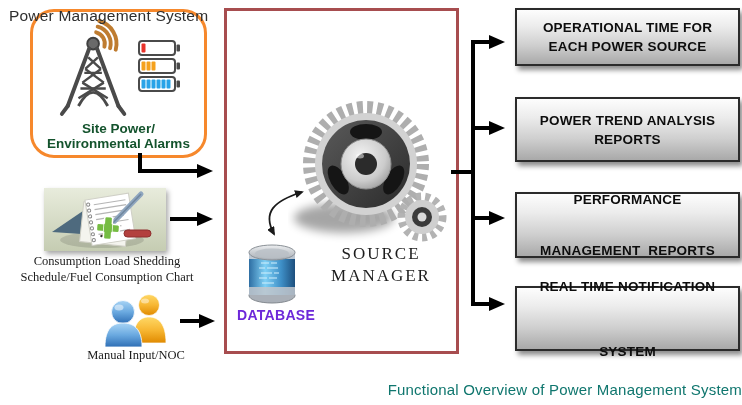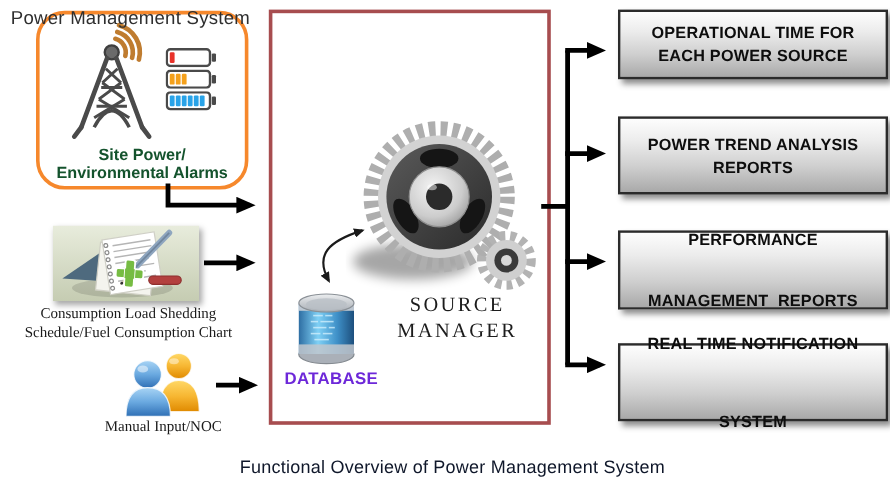--- a/index.html
+++ b/index.html
@@ -58,22 +58,22 @@
   .out-line{
     font-weight:bold;font-size:13.5px;line-height:19px;color:#0d0d0d;
     letter-spacing:0.2px;text-align:center;white-space:pre-wrap;
   }
   .ob1{top:8px;height:54px;}
   .ob2{top:97px;height:61px;}
   .ob3{top:192px;height:62px;gap:32px;}
   .ob4{top:286px;height:61px;gap:46px;}
   
   .caption{
-    position:absolute;left:0;right:0;top:381px;text-align:center;
-    font-size:15px;color:#0f172a;letter-spacing:0.2px;margin-left:12px;
+    position:absolute;left:0;right:0;top:381px;text-align:right;
+    font-size:15px;color:#0f766e;letter-spacing:0.2px;margin-left:12px;
   }
   
   .overlay{position:absolute;left:0;top:0;pointer-events:none;}
 </style>
 </head>
 <body>
 
 <div id="canvas">
 
   <div class="orange-box">

